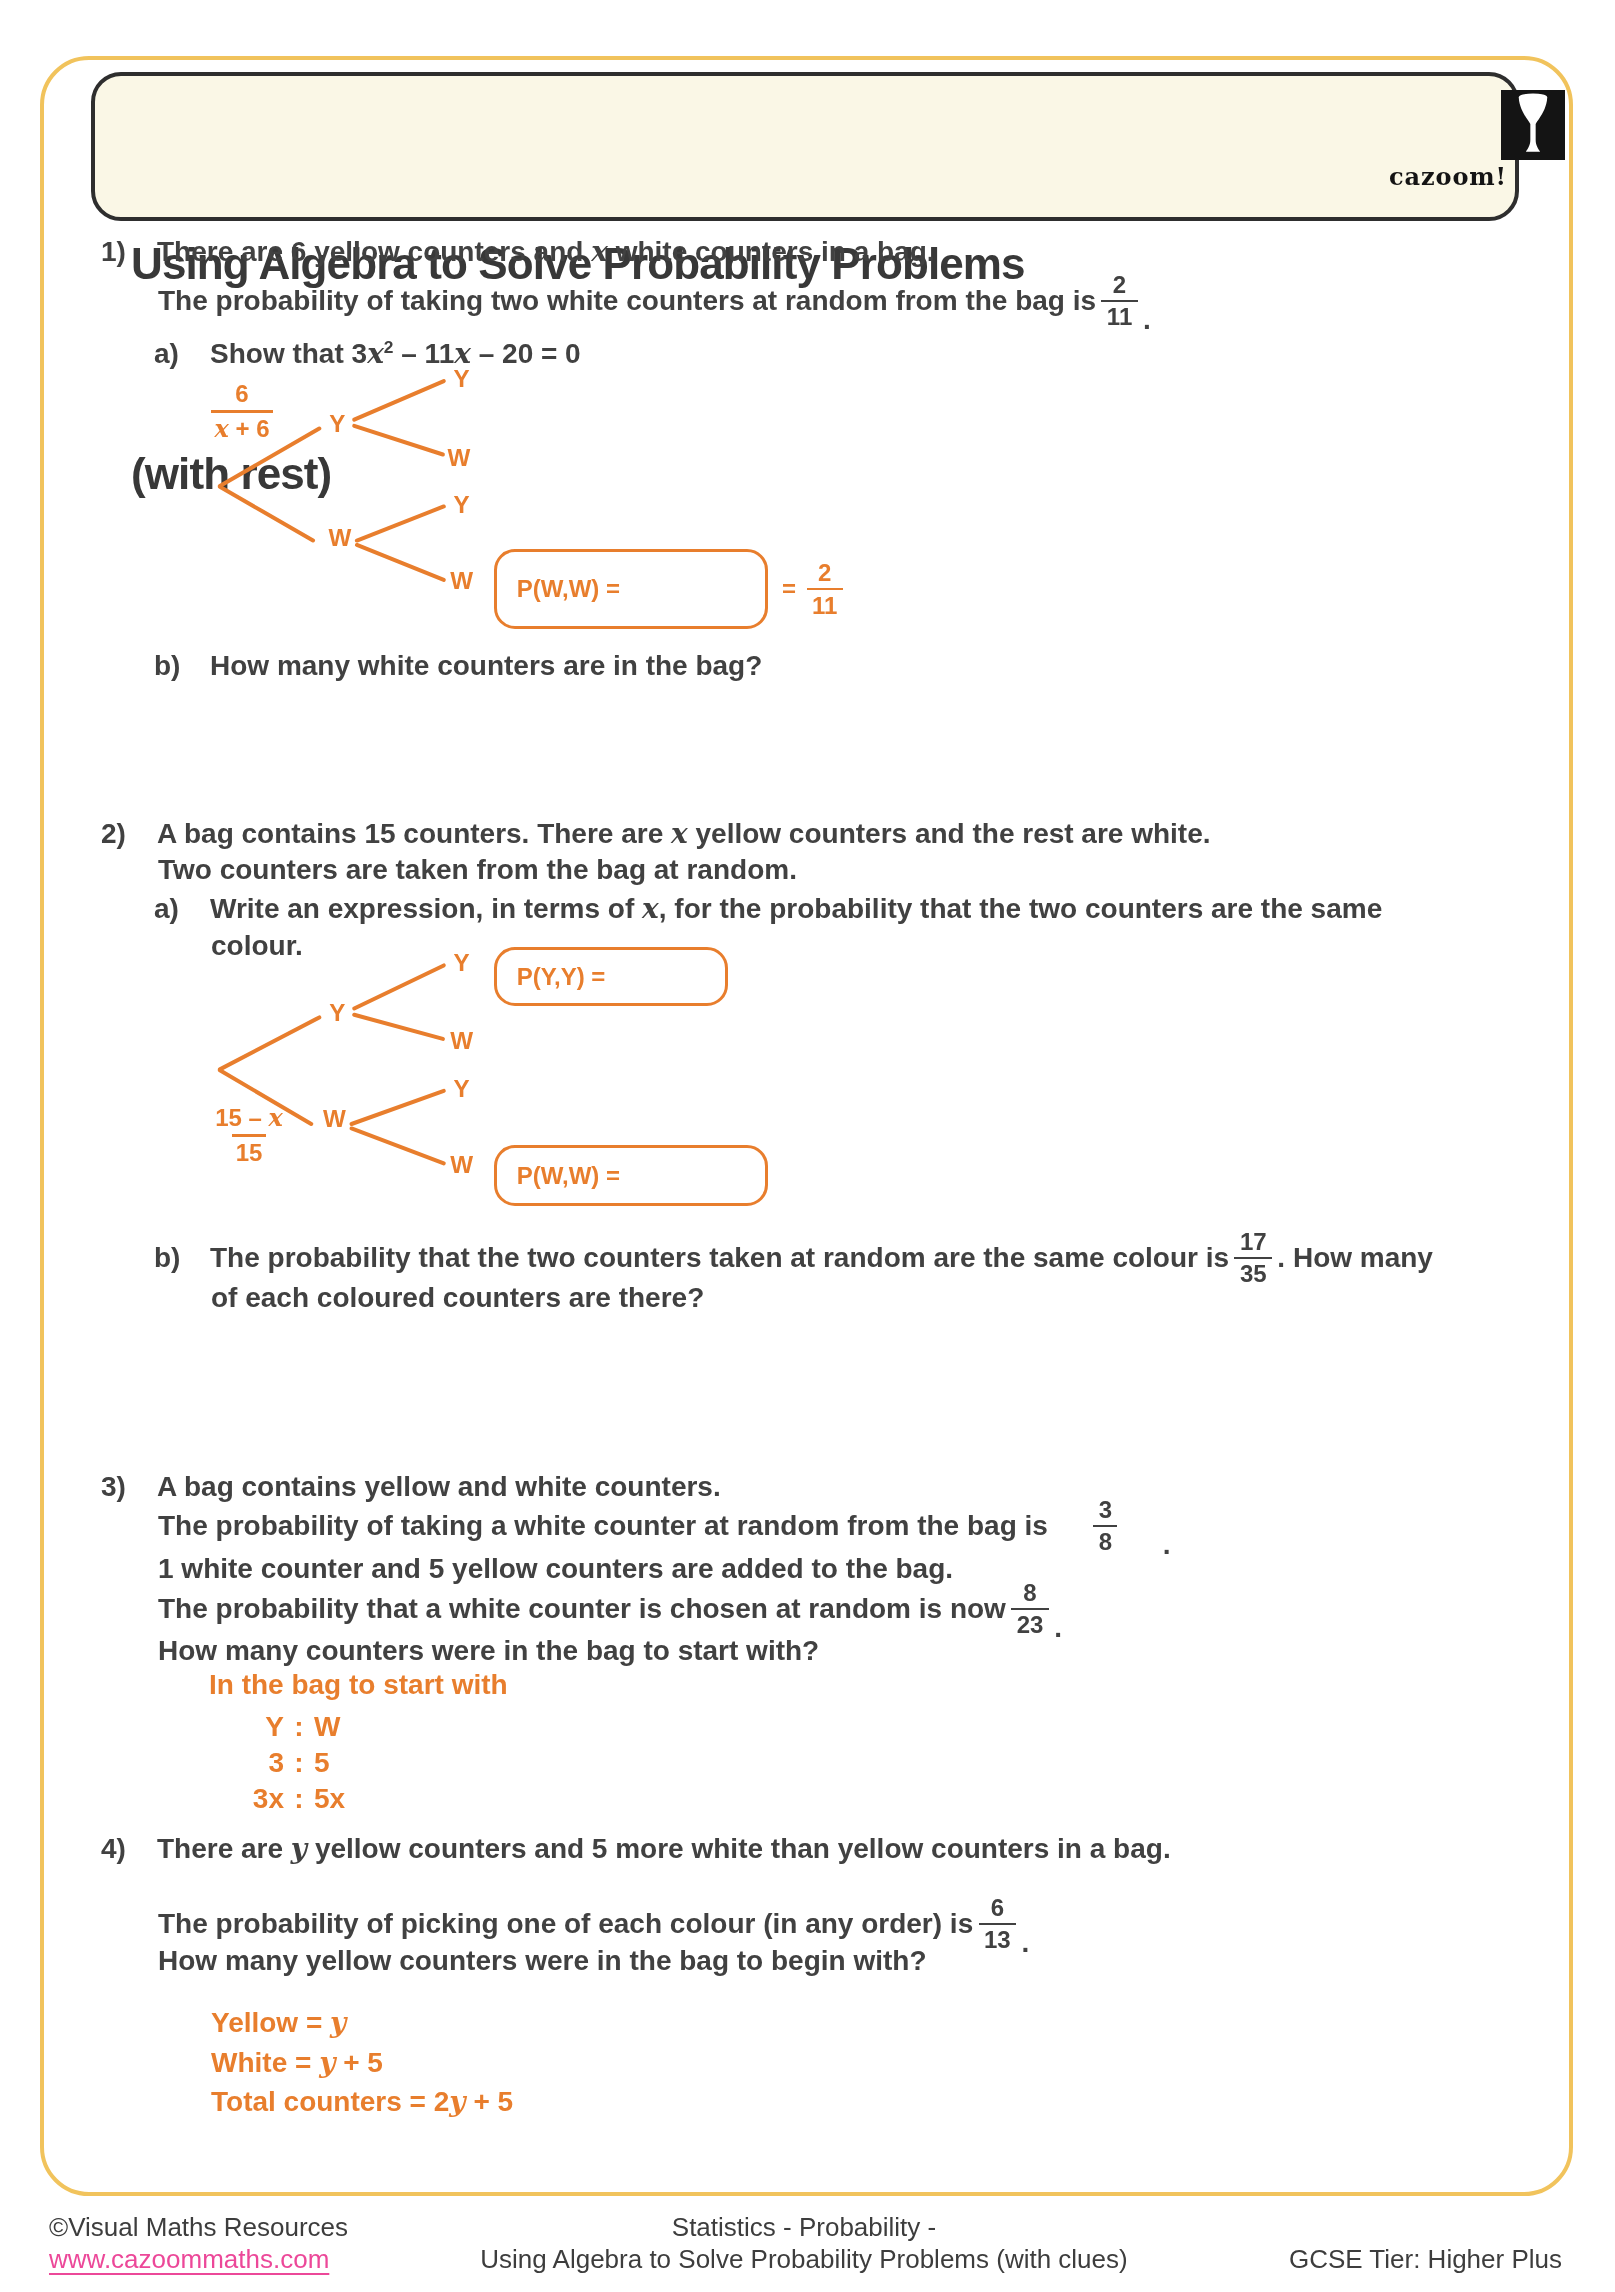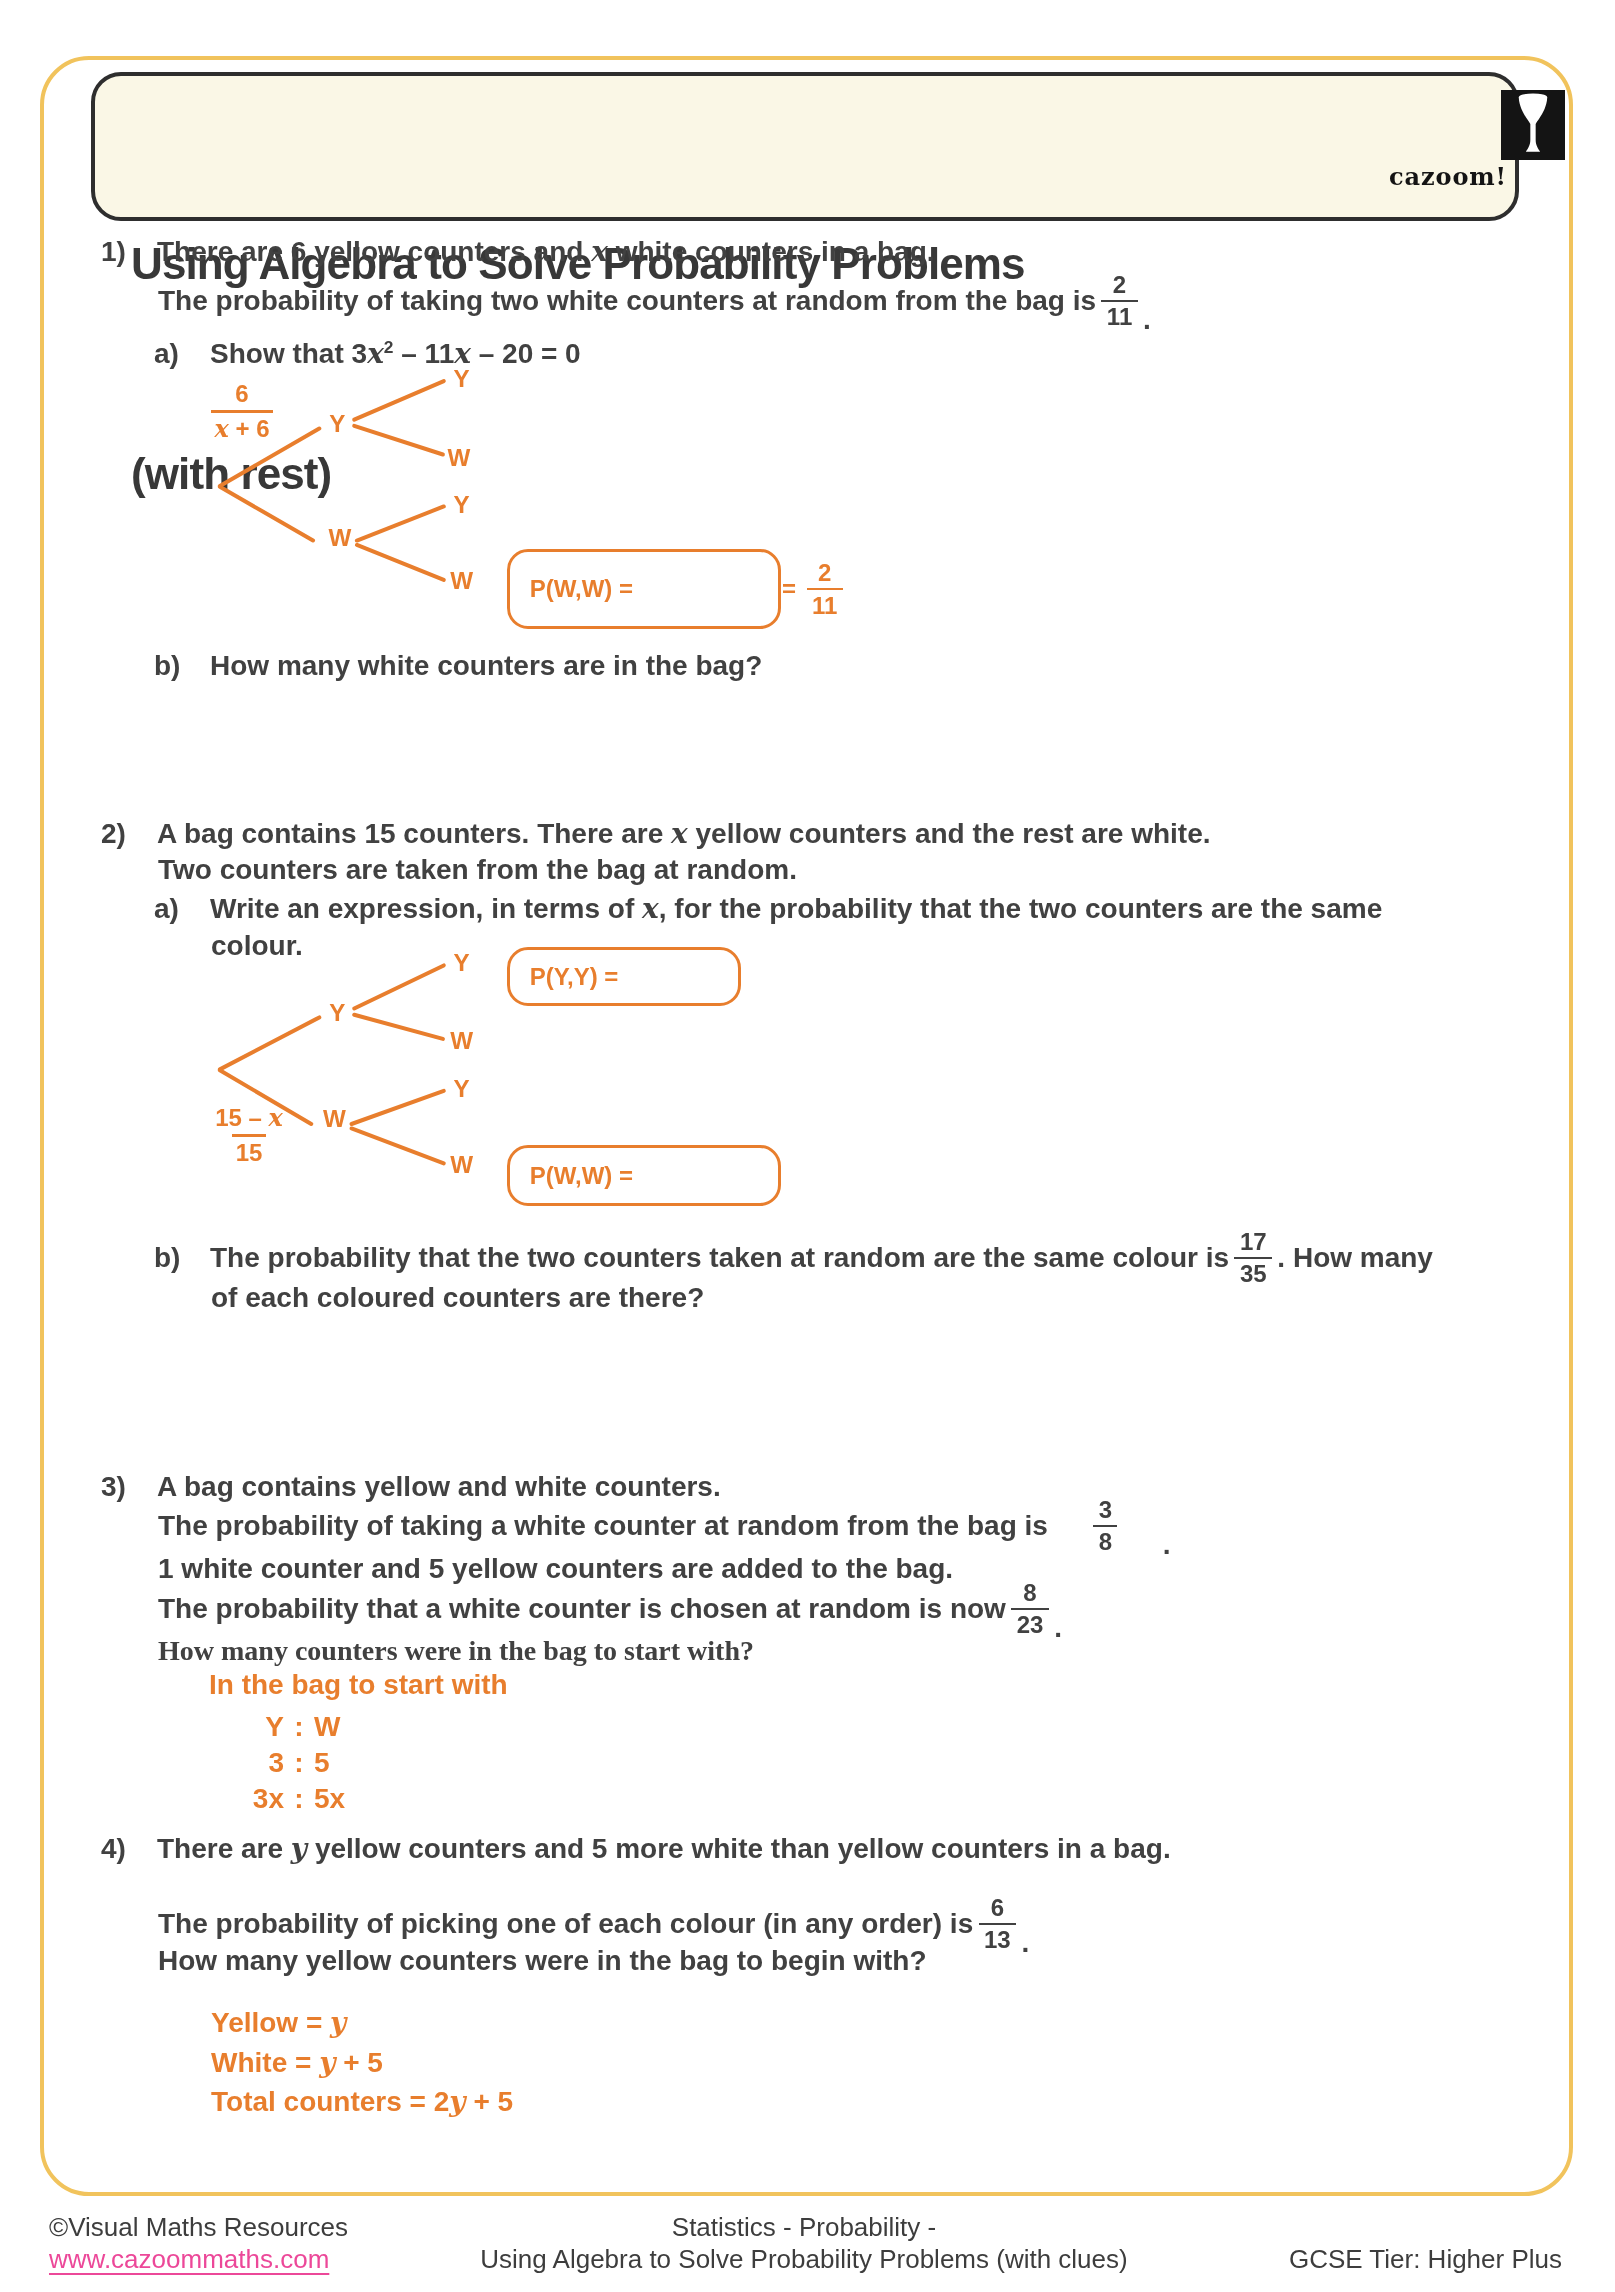--- a/index.html
+++ b/index.html
@@ -27,21 +27,21 @@
   .enddot{align-self:flex-end;margin-bottom:1.8px;}
   .tree{position:absolute;color:#E87E2D;}
   .tree svg{position:absolute;left:0;top:0;overflow:visible;}
   .tree svg text{font-family:"Liberation Sans",sans-serif;font-weight:700;font-size:27px;fill:#E87E2D;}
   .tree svg line{stroke:#E87E2D;stroke-width:4.5;stroke-linecap:round;}
   .tfrac{position:absolute;display:flex;flex-direction:column;align-items:center;
         font-size:24px;font-weight:700;line-height:1.05;}
   .tfrac .fnum{padding:0 3.6px 3.6px;display:flex;}
   .tfrac .fden{border-top:3.1px solid currentColor;padding:3.6px 3.6px 0;display:flex;}
   .abox{position:absolute;border:3.1px solid #E87E2D;border-radius:21px;box-sizing:border-box;
-        display:flex;align-items:center;padding-left:19.7px;font-size:24px;background:transparent;margin-left:13px;}
+        display:flex;align-items:center;padding-left:19.7px;font-size:24px;background:transparent;}
   .teq{position:absolute;display:flex;align-items:center;gap:10.7px;font-size:24px;}
   .clue{color:#E87E2D;}
   .cluegrid{position:absolute;display:grid;grid-template-columns:57px 30px 63px;
         grid-auto-rows:36px;color:#E87E2D;font-size:28px;align-items:center;}
   .cl{text-align:right;}.cc{text-align:center;}.cr{text-align:left;}
   .footer-text{font-weight:400;font-size:26px;color:#3d3d3d;white-space:pre;}
   .flink{font-weight:400;font-size:26px;color:#ec4899;text-decoration:underline;
         text-decoration-thickness:1.8px;text-underline-offset:4.5px;white-space:pre;}
   .fcenter{position:absolute;left:356px;width:896px;text-align:center;}
 </style>
@@ -145,21 +145,21 @@
     </div>
   </div>
 
   <div class="fline" style="left:154px;top:1220px;height:75px;"><span class="lbl">b)</span><span>The probability that the two counters taken at random are the same colour is</span><span class="frac"><span class="fnum">17</span><span class="fden">35</span></span><span>. How many</span></div>
   <div class="line" style="left:211px;top:1282px;">of each coloured counters are there?</div>
 
   <div class="line" style="left:101px;top:1471px;"><span class="lbl">3)</span><span>A bag contains yellow and white counters.</span></div>
   <div class="fline" style="left:158px;top:1488px;height:75px;gap:40px;"><span>The probability of taking a white counter at random from the bag is</span><span class="frac"><span class="fnum">3</span><span class="fden">8</span></span><span class="enddot">.</span></div>
   <div class="line" style="left:158px;top:1553px;">1 white counter and 5 yellow counters are added to the bag.</div>
   <div class="fline" style="left:158px;top:1571px;height:75px;"><span>The probability that a white counter is chosen at random is now</span><span class="frac"><span class="fnum">8</span><span class="fden">23</span></span><span class="enddot">.</span></div>
-  <div class="line" style="left:158px;top:1635px;font-family:Liberation Serif, serif;">How many counters were in the bag to start with?</div>
+  <div class="line" style="left:158px;top:1635px;">How many counters were in the bag to start with?</div>
 
   <div class="line clue" style="left:209px;top:1669px;">In the bag to start with</div>
   <div class="cluegrid" style="left:227px;top:1709px;">
     <span class="cl">Y</span>
       <span class="cc">:</span>
       <span class="cr">W</span>
     <span class="cl">3</span>
       <span class="cc">:</span>
       <span class="cr">5</span>
     <span class="cl">3x</span>

